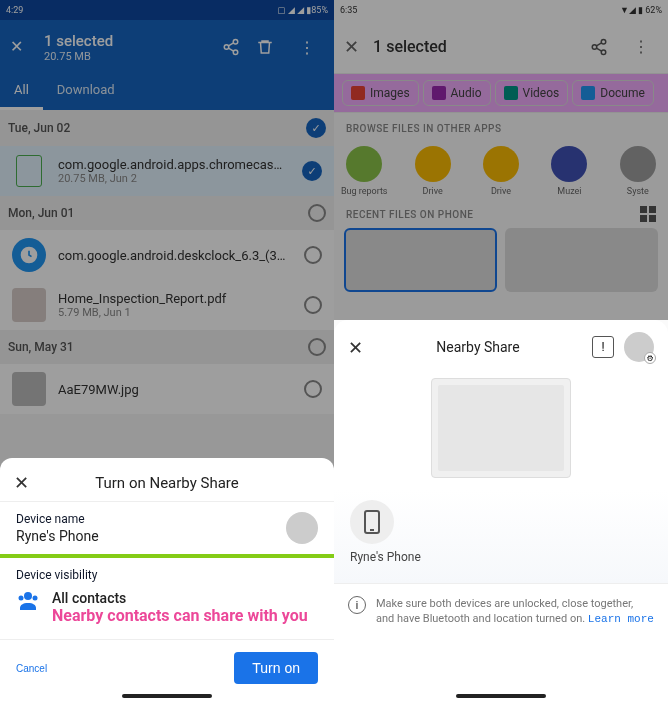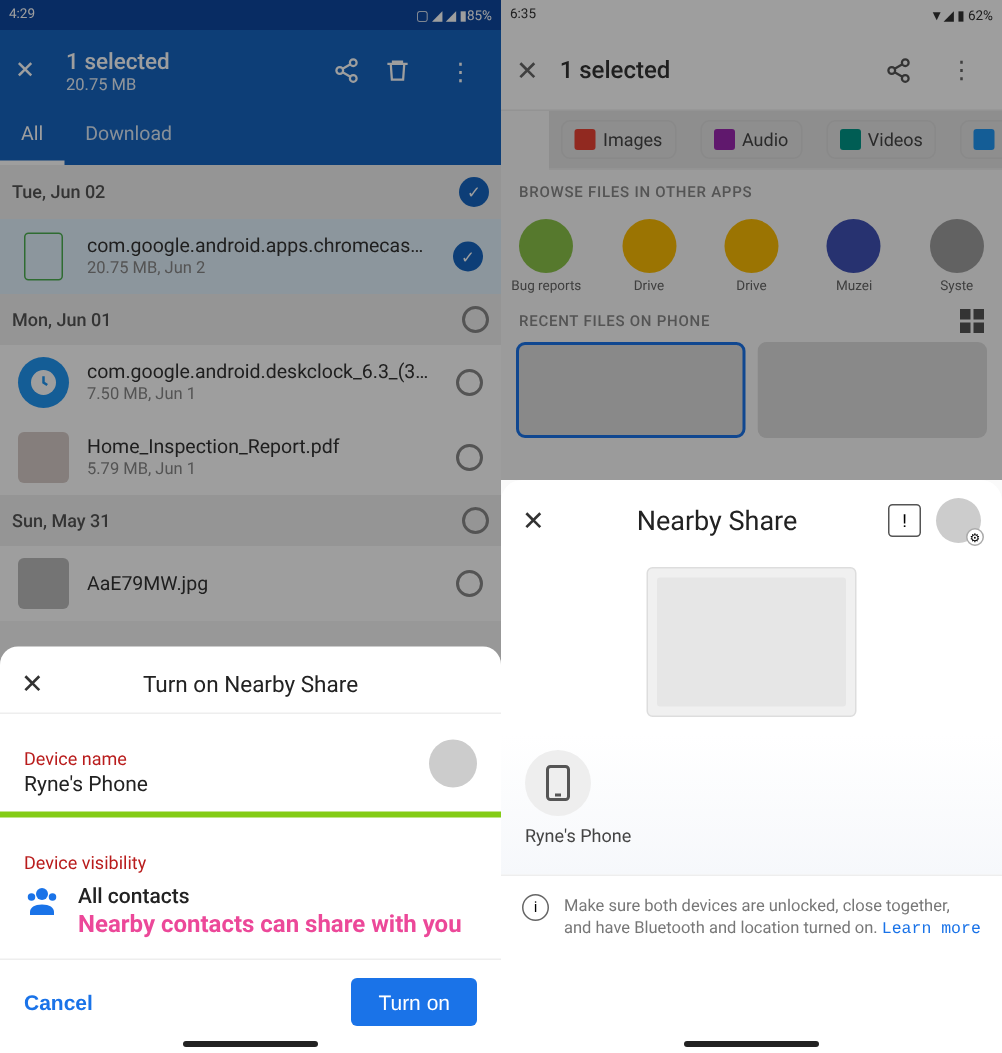--- a/index.html
+++ b/index.html
@@ -34,56 +34,56 @@
   .file-name { font-size:13px; color:#333; white-space:nowrap; overflow:hidden; text-overflow:ellipsis; }
   .file-meta { font-size:11px; color:#888; }
   .file-row .end { margin-left:8px; }
   .dim-overlay { position:absolute; inset:0; background:rgba(0,0,0,.38); }
 
   .sheet { position:absolute; left:0; right:0; bottom:0; background:#fff; border-radius:12px 12px 0 0; }
   .sheet-header { display:flex; align-items:center; padding:14px 14px 8px; }
   .sheet-header .x { font-size:18px; width:24px; color:#333; }
   .sheet-title { flex:1; text-align:center; font-size:15px; color:#222; font-weight:400; margin-left:-24px; }
   .sheet-row { padding:10px 16px; display:flex; align-items:center; border-top:1px solid #eee; }
-  .sheet-label { font-size:12px; color:#b91c1c;margin-top:13px; }
+  .sheet-label { font-size:12px; color:#0f172a; }
   .sheet-value { font-size:14px; color:#222; margin-top:2px; }
   .avatar { width:32px; height:32px; border-radius:50%; background:#ccc; margin-left:auto; }
   .visibility-row { padding:10px 16px 14px; border-top:4px solid #84cc16; }
   .vis-content { display:flex; align-items:flex-start; margin-top:8px; }
   .vis-icon { color:#1a73e8; font-size:20px; width:36px; }
   .vis-title { font-size:14px; color:#222; font-weight:500; }
   .vis-sub { font-size:16px; color:#ec4899;font-weight:bold; }
   .sheet-buttons { display:flex; justify-content:space-between; align-items:center; padding:12px 16px 18px; border-top:1px solid #eee; }
-  .btn-flat { color:#1a73e8; font-size:14px; font-weight:700; background:none; border:none; }
+  .btn-flat { color:#1a73e8; font-size:10px; font-weight:400; background:none; border:none; }
   .btn-primary { background:#1a73e8; color:#fff; font-size:14px; font-weight:500; border:none; border-radius:4px; padding:8px 18px; }
   .home-indicator { width:90px; height:4px; background:#222; border-radius:2px; position:absolute; bottom:4px; left:50%; transform:translateX(-50%); }
 
   
   .appbar-r { background:#fff; color:#333; height:54px; display:flex; align-items:center; padding:0 10px; border-bottom:1px solid #eee; }
   .appbar-r .close { color:#666; margin-right:14px; font-size:18px; }
   .appbar-r .title-main { font-size:16px; font-weight:500; }
   .appbar-r .spacer { flex:1; }
   .appbar-r .icon { width:34px; text-align:center; color:#666; font-size:16px; }
-  .chipbar { display:flex; padding:6px 8px; gap:16px; background:#e5e5e5; border-bottom:1px solid #eee;margin-left:32px; }
+  .chipbar { display:flex; padding:6px 8px; gap:4px; background:#f0abfc; border-bottom:1px solid #eee; }
   .chip { display:flex; align-items:center; border:1px solid #ddd; border-radius:6px; padding:5px 8px; font-size:12px; color:#444; white-space:nowrap; }
   .chip .ci { width:14px; height:14px; margin-right:5px; border-radius:2px; }
   .section-title { font-size:10px; color:#888; letter-spacing:.5px; padding:10px 12px 6px; font-weight:500; }
   .app-grid { display:flex; justify-content:space-around; padding:6px 4px 10px;gap:16px; }
   .app-item { text-align:center; width:60px; }
   .app-icon { width:36px; height:36px; border-radius:50%; margin:0 auto 4px; }
   .app-label { font-size:9px; color:#666; }
   .recent-bar { display:flex; justify-content:space-between; align-items:center; padding:0 12px 6px; }
   .recent-thumbs { display:flex; gap:8px; padding:0 10px; }
   .thumb { flex:1; height:64px; background:#ddd; border-radius:6px; border:2px solid transparent; }
   .thumb.sel { border-color:#1a73e8; }
 
   .sheet-r { position:absolute; left:0; right:0; bottom:0; top:320px; background:#fff; border-radius:14px 14px 0 0; }
   .sheet-r-header { display:flex; align-items:center; padding:12px 14px; }
   .sheet-r-header .x { font-size:18px; color:#333; width:24px; }
-  .sheet-r-title { flex:1; text-align:center; font-size:18px; color:#222; margin-left:-8px; }
+  .sheet-r-title { flex:1; text-align:center; font-size:14px; color:#222; margin-left:-8px; }
   .feedback { width:22px; height:22px; border:1.5px solid #555; border-radius:3px; display:flex; align-items:center; justify-content:center; font-size:12px; margin-right:10px; }
   .preview { width:140px; height:100px; margin:4px auto 12px; background:#f0f0f0; border:1px solid #ddd; border-radius:4px; display:flex; align-items:center; justify-content:center; font-size:8px; color:#999; position:relative; }
   .device-area { padding:10px 16px 18px; background:linear-gradient(180deg,#fff,#f6f8fb); }
   .device-circle { width:44px; height:44px; border-radius:50%; background:#eee; display:flex; align-items:center; justify-content:center; margin-bottom:6px; }
   .device-name { font-size:12px; color:#444; }
   .footer-r { border-top:1px solid #eee; padding:12px 14px 18px; display:flex; align-items:flex-start; }
   .info-icon { width:18px; height:18px; border:1.5px solid #666; border-radius:50%; display:flex; align-items:center; justify-content:center; font-size:10px; margin-right:10px; flex-shrink:0; }
   .footer-text { font-size:11px; color:#777; line-height:1.4; }
   .footer-text a { color:#1a73e8; text-decoration:none;font-family:Liberation Mono, monospace; }
   .grid-icon { width:16px; height:16px; display:grid; grid-template-columns:1fr 1fr; gap:2px; }
@@ -149,21 +149,20 @@
       </div>
       <div class="file-row">
         <div class="file-icon clock-icon">
           <svg width="20" height="20" viewBox="0 0 24 24" fill="#fff">
               <circle cx="12" cy="12" r="10" fill="#fff"></circle>
               <path stroke="#2196f3" stroke-width="2" d="M12 7v5l3 2"></path>
             </svg>
         </div>
         <div class="file-text">
           <div class="file-name">com.google.android.deskclock_6.3_(3…</div>
-          <div class="file-meta">7.50 MB, Jun 1</div>
         </div>
         <span class="radio-circle end"></span>
       </div>
       <div class="file-row">
         <div class="file-icon" style="background:#d7ccc8;border-radius:4px"></div>
         <div class="file-text">
           <div class="file-name">Home_Inspection_Report.pdf</div>
           <div class="file-meta">5.79 MB, Jun 1</div>
         </div>
         <span class="radio-circle end"></span>

